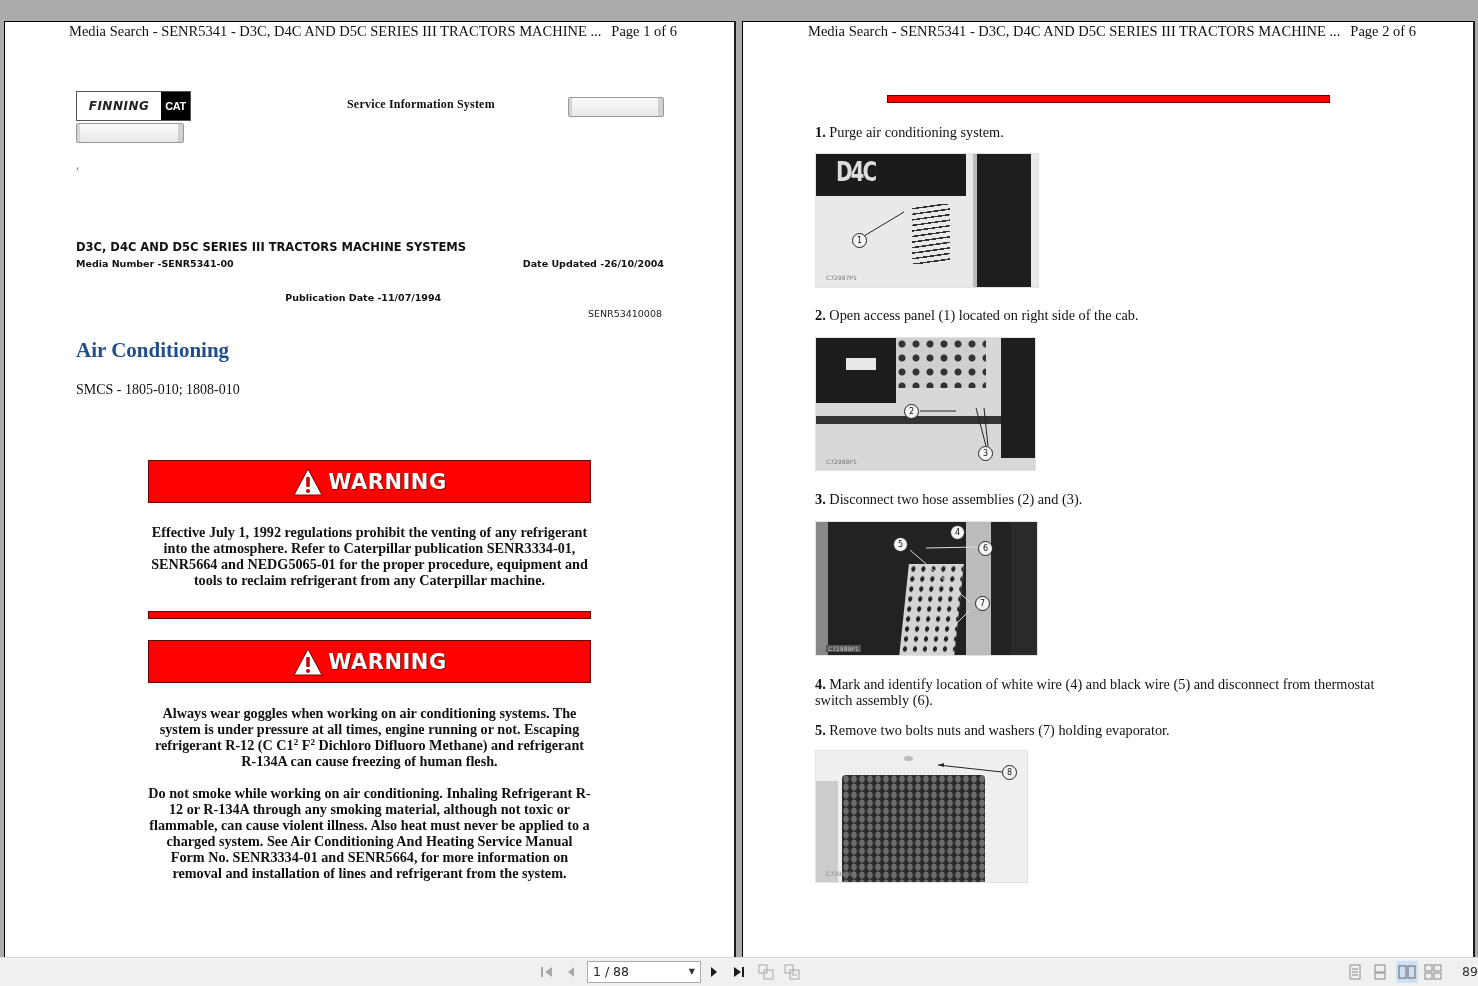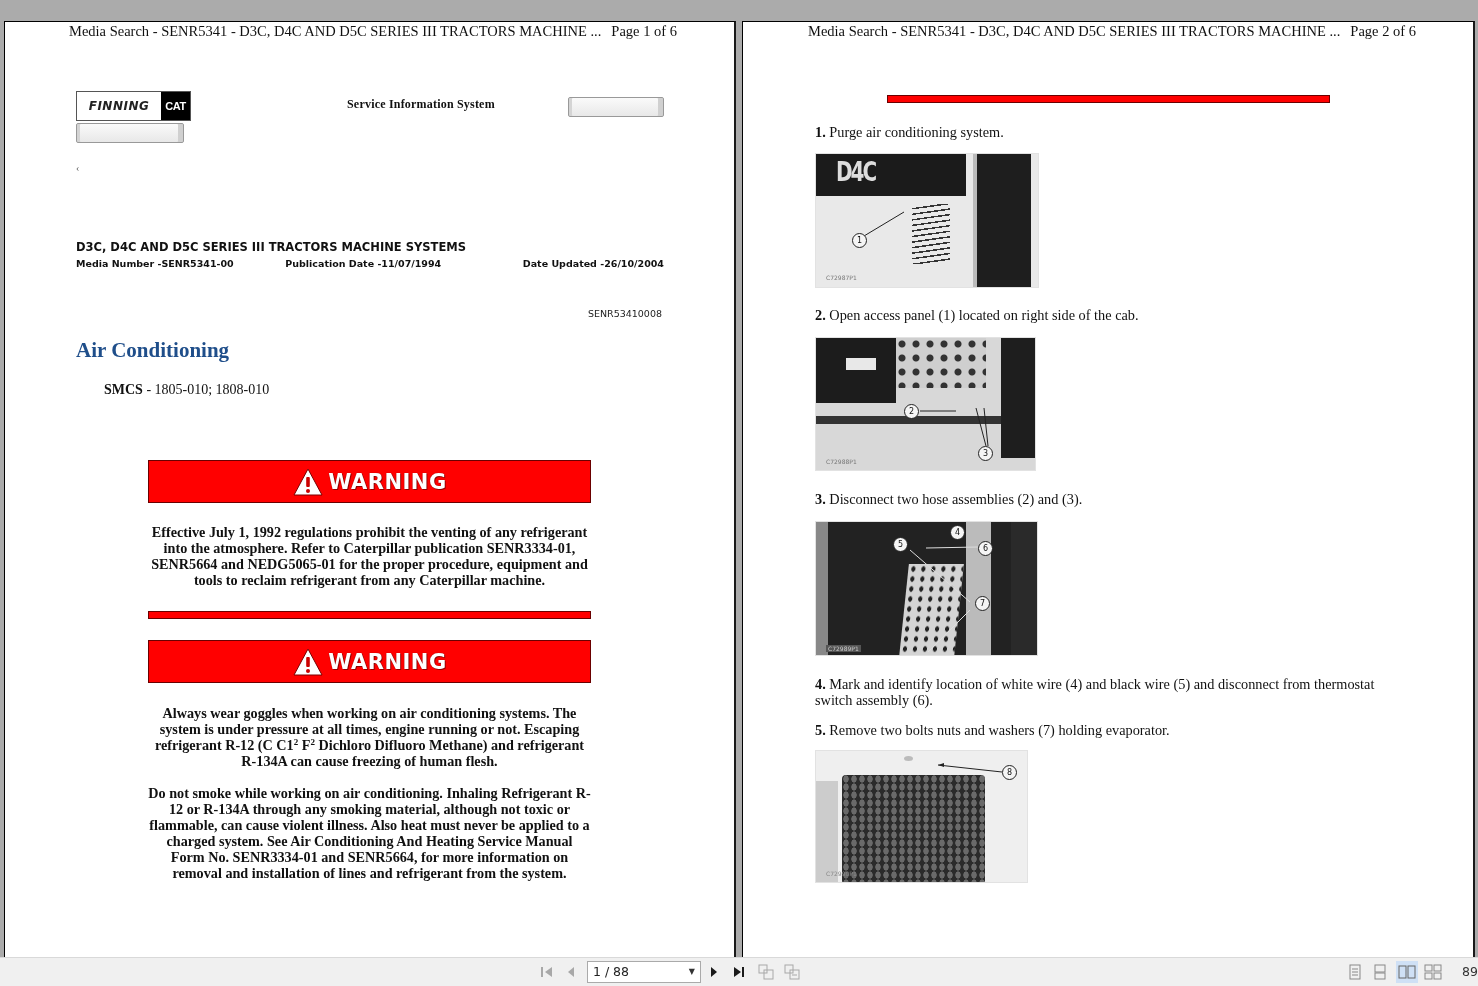--- a/index.html
+++ b/index.html
@@ -44,26 +44,26 @@
     box-shadow: inset 3px 0 0 #d4d4d4, inset -5px 0 0 #d0d0d0;
   }
   #btn-right { left: 563px; top: 75px; width: 96px; }
   #btn-left { left: 71px; top: 101px; width: 108px; }
   .back-arrow { position: absolute; left: 71px; top: 140px; font-size: 10px; color: #666; }
 
   .doc-meta { position: absolute; left: 71px; top: 202px; width: 588px; font-family: "DejaVu Sans", sans-serif; color: #111; }
   .doc-meta .t1 { font-size: 14px; font-weight: bold; }
   .doc-meta .t2 { font-size: 11.5px; font-weight: bold; margin-top: 16px; }
   .doc-meta .row { display: flex; justify-content: space-between; font-size: 9.5px; font-weight: bold; margin-top: 4px; }
-  .doc-meta .row span:nth-child(2) { margin-left: -30px; }
+  .doc-meta .row span:nth-child(2) { margin-left: -30px; margin-top: 34px; }
   .doc-id { position: absolute; right: 72px; top: 286px; font-family: "DejaVu Sans", sans-serif; font-size: 9.5px; color: #222; }
 
   .section-title { position: absolute; left: 71px; top: 316px; font-size: 21px; font-weight: bold; color: #1f4e8a; }
   .smcs { position: absolute; left: 71px; top: 360px; font-size: 14px; color: #111; }
-  .smcs b { font-weight: bold; margin-left: 28px; }
+  .smcs b { font-weight: normal; }
   .proc-title { position: absolute; left: 71px; top: 392px; font-size: 21px; font-weight: bold; color: #111; }
 
   .warn-bar {
     position: absolute; left: 143px; width: 443px; height: 43px; background: #ff0000;
     border: 1px solid #6a0000; display: flex; align-items: center; justify-content: center; gap: 4px;
   }
   .warn-bar .tri { width: 32px; height: 30px; position: relative; }
   .warn-bar .word {
     font-family: "DejaVu Sans", sans-serif; font-weight: bold; font-size: 21px; color: #fff;
     letter-spacing: 0.5px; text-shadow: 0 0 1px #600, 1px 1px 0 #900;

